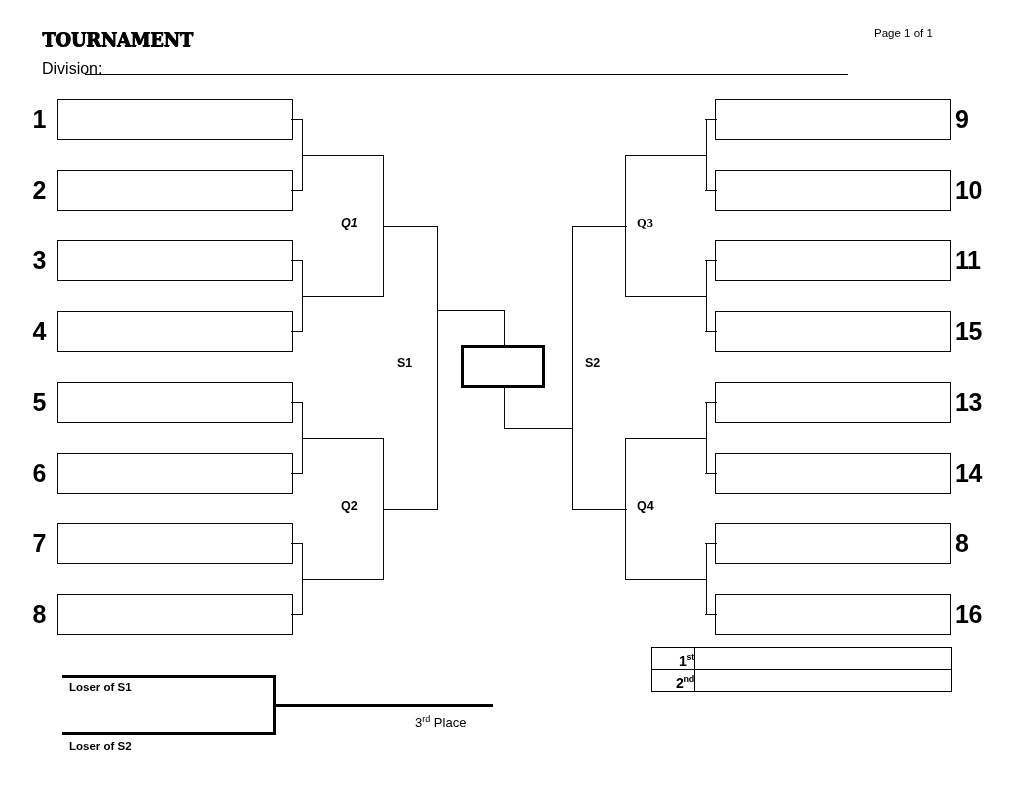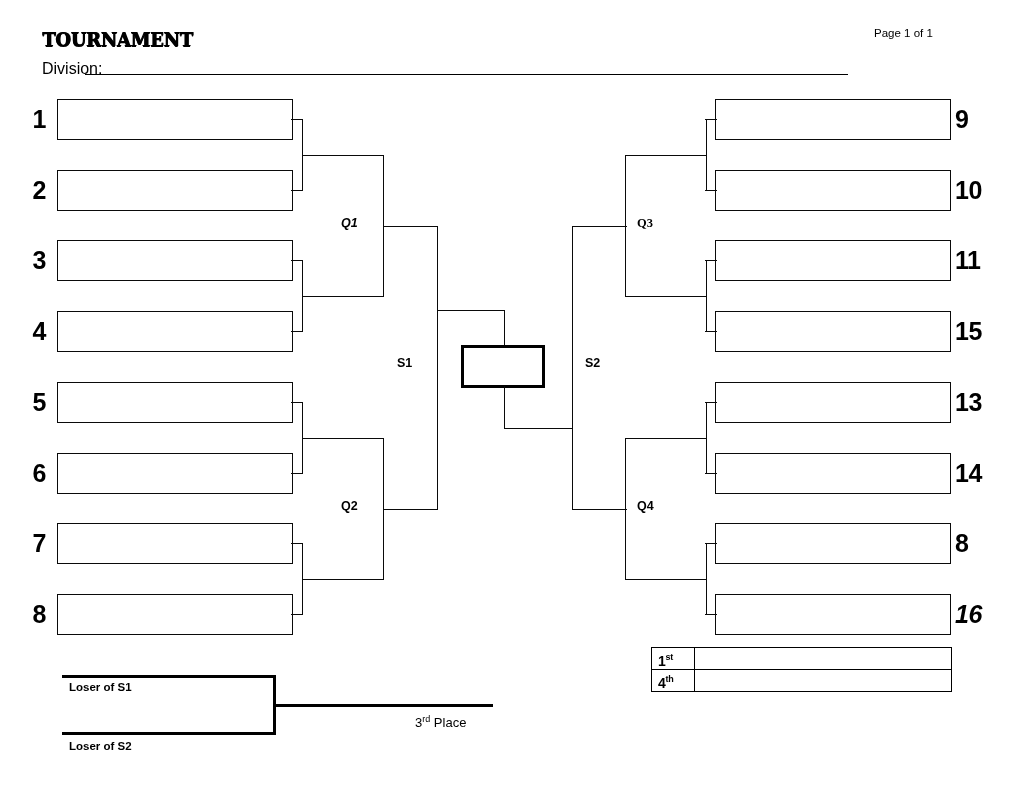--- a/index.html
+++ b/index.html
@@ -132,20 +132,21 @@
     left: 651px; top: 647px;
     width: 300px;
     border-collapse: collapse;
     table-layout: fixed;
   }
   .rank-table td {
     border: 1.3px solid #000;
     height: 22px;
     padding: 0 0 0 6px;
     vertical-align: middle;
+    text-align: right;
   }
   .rank-table td.rank-key {
     width: 43px;
     font-size: 14px;
     font-weight: bold;
     line-height: 16px;
     letter-spacing: -0.3px;
   }
   .rank-table td.rank-key sup { font-size: 9px; }
   .rank-table td.rank-val { width: 257px; }
@@ -217,21 +218,21 @@
   <div class="vline" style="left:504px; top:386px; height:43px;"></div>
   <div class="hline" style="left:504px; top:428px; width:68px;"></div>
 
   <div class="seed right" style="left:955px; top:105px; width:60px;">9</div>
   <div class="seed right" style="left:955px; top:176px; width:60px;">10</div>
   <div class="seed right" style="left:955px; top:246px; width:60px;">11</div>
   <div class="seed right" style="left:955px; top:317px; width:60px;">15</div>
   <div class="seed right" style="left:955px; top:388px; width:60px;">13</div>
   <div class="seed right" style="left:955px; top:459px; width:60px;">14</div>
   <div class="seed right" style="left:955px; top:529px; width:60px;">8</div>
-  <div class="seed right" style="left:955px; top:600px; width:60px;font-style:italic;">16</div>
+  <div class="seed right" style="left:955px; top:600px; width:60px;">16</div>
 
   <div class="slot" style="left:715px; top:99px;  width:236px; height:41px;"></div>
   <div class="slot" style="left:715px; top:170px; width:236px; height:41px;"></div>
   <div class="slot" style="left:715px; top:240px; width:236px; height:41px;"></div>
   <div class="slot" style="left:715px; top:311px; width:236px; height:41px;"></div>
   <div class="slot" style="left:715px; top:382px; width:236px; height:41px;"></div>
   <div class="slot" style="left:715px; top:453px; width:236px; height:41px;"></div>
   <div class="slot" style="left:715px; top:523px; width:236px; height:41px;"></div>
   <div class="slot" style="left:715px; top:594px; width:236px; height:41px;"></div>
 
@@ -276,19 +277,19 @@
 
   <div class="place-label" style="left:415px; top:711px;"><span>3</span><sup>rd</sup><span> Place</span></div>
 
   <table class="rank-table">
     <tbody>
       <tr>
         <td class="rank-key"><span>1</span><sup>st</sup></td>
         <td class="rank-val"></td>
       </tr>
       <tr>
-        <td class="rank-key"><span>4</span><sup>th</sup></td>
+        <td class="rank-key"><span>2</span><sup>nd</sup></td>
         <td class="rank-val"></td>
       </tr>
     </tbody>
   </table>
 
 </div>
 
 </body></html>

